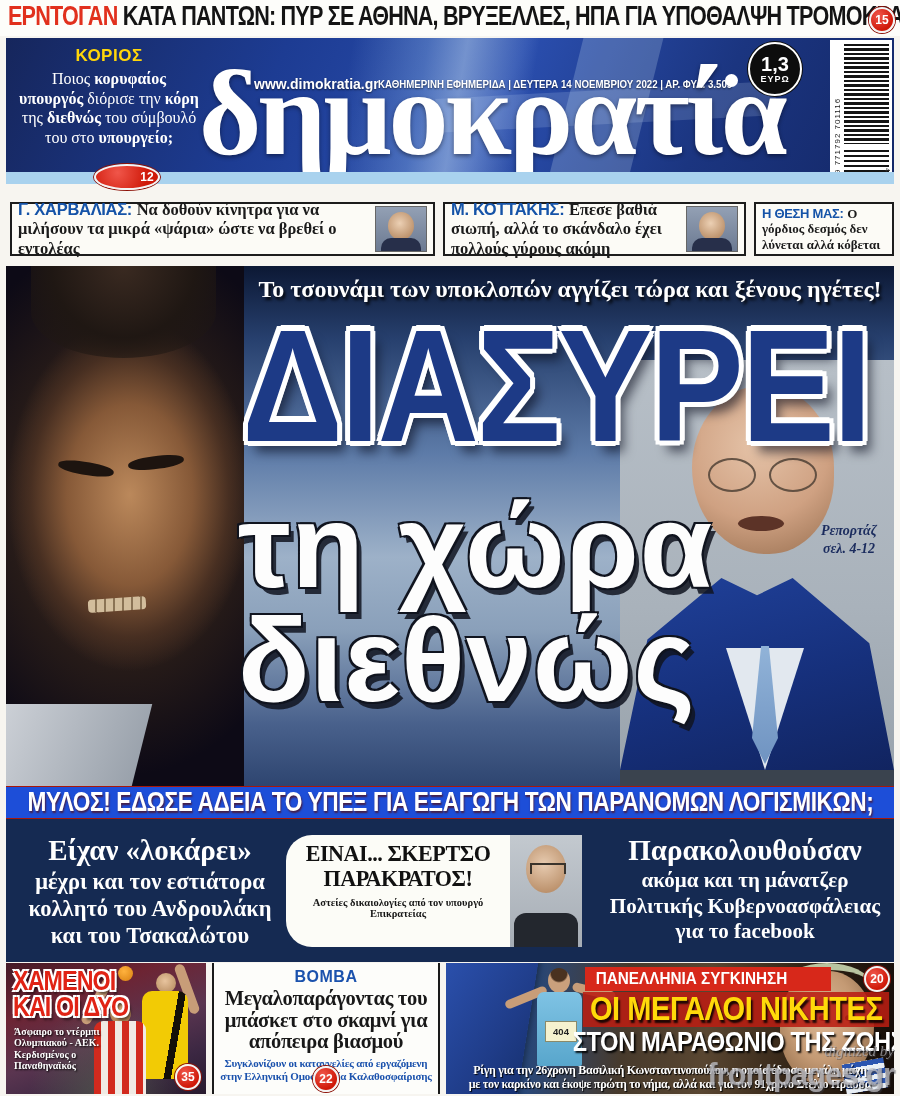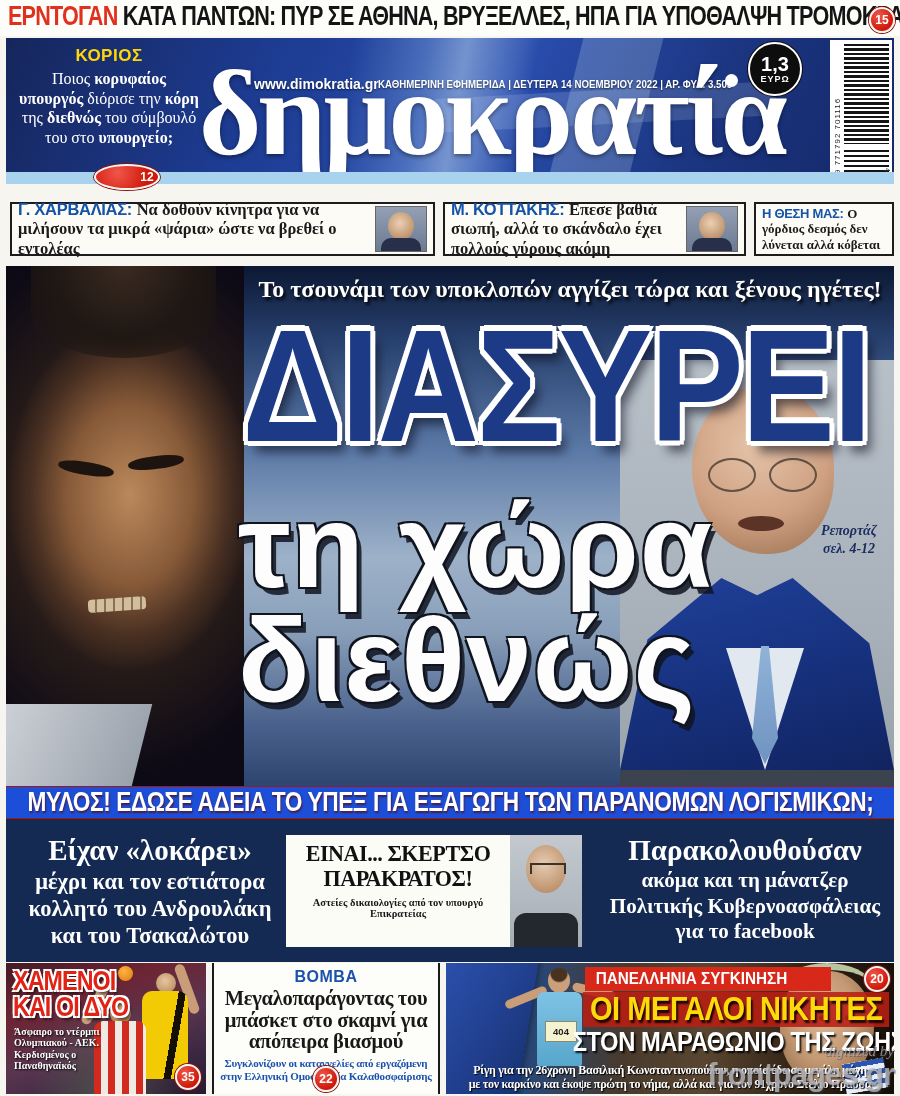--- a/index.html
+++ b/index.html
@@ -114,21 +114,21 @@
   .rb-text{white-space:nowrap;color:#fff;font-weight:800;font-size:27px;letter-spacing:-.5px;
            transform:scaleX(.84);text-shadow:1px 2px 2px rgba(90,10,5,.7);}
 
   
   .dark-strip{position:absolute;left:6px;top:819px;width:888px;height:143px;background:#152a52;}
   .sub-col{position:absolute;text-align:center;color:#fff;font-family:"Liberation Serif",serif;}
   .sub-lead{font-weight:700;font-size:29px;line-height:1.05;}
   .sub-rest{font-weight:700;font-size:22.5px;line-height:1.2;margin-top:3px;}
   .sub-left{left:8px;top:16px;width:272px;}
   .sub-right{left:596px;top:16px;width:286px;}
-  .white-box{position:absolute;left:280px;top:16px;width:296px;height:112px;background:#fcfcf7;}
+  .white-box{position:absolute;left:280px;top:16px;width:296px;height:112px;background:#fcfcf7;border-radius:26px;}
   .wb-title{position:absolute;left:4px;top:6px;width:216px;text-align:center;color:#111;
             font-family:"Liberation Serif",serif;font-weight:900;font-size:24px;line-height:1.05;
             letter-spacing:-.5px;transform:scaleX(.92);transform-origin:center;}
   .wb-caption{position:absolute;left:4px;top:62px;width:216px;text-align:center;color:#161616;
               font-family:"Liberation Serif",serif;font-weight:700;font-size:10.5px;}
   .wb-photo{position:absolute;right:0;top:0;width:72px;height:112px;overflow:hidden;
             background:linear-gradient(#c3c9cf,#a6adb5);}
   .wb-head{position:absolute;left:16px;top:10px;width:40px;height:48px;border-radius:50%;
            background:radial-gradient(circle at 45% 40%,#e7cbb0,#b98e68 82%);}
   .wb-glass{position:absolute;left:20px;top:28px;width:32px;height:9px;border-top:2px solid #3a342c;

